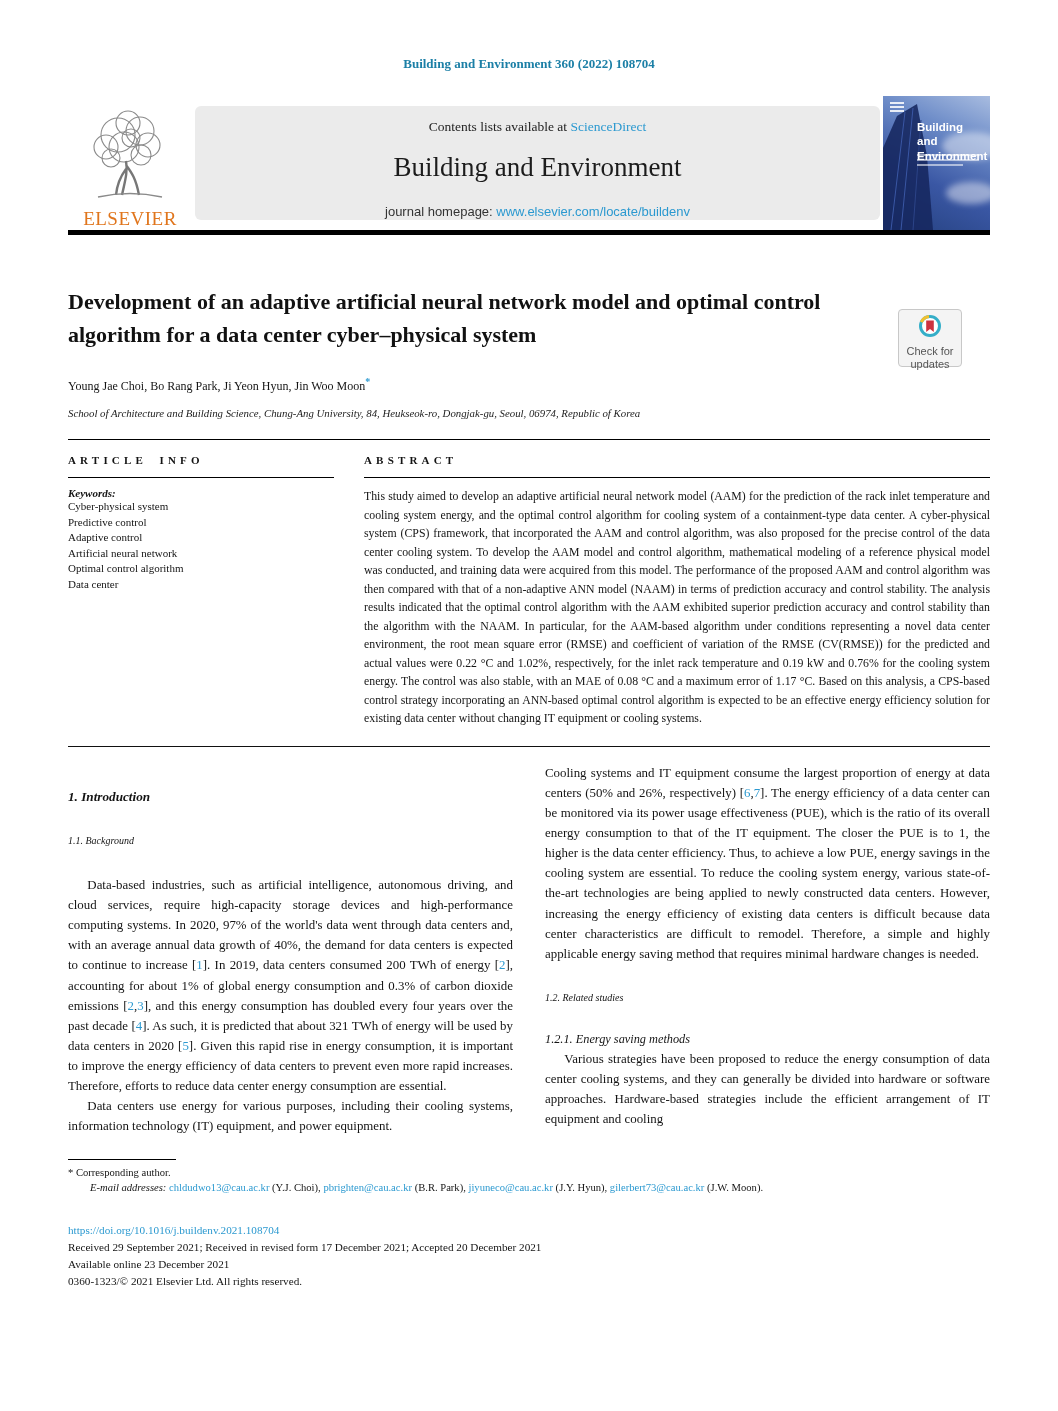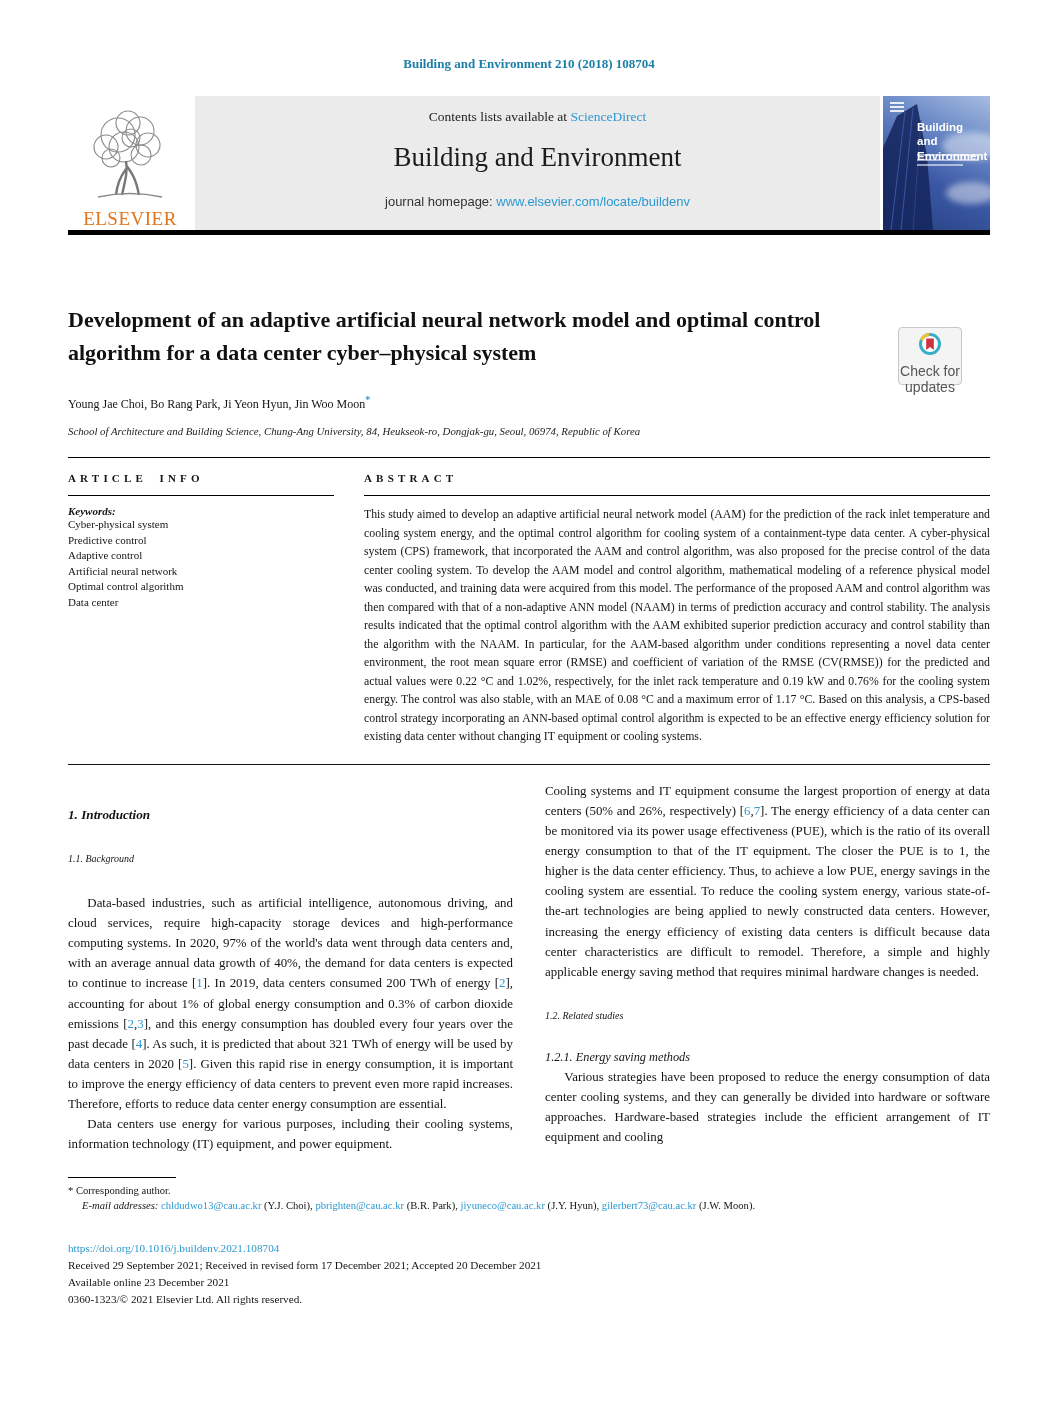--- a/index.html
+++ b/index.html
@@ -7,41 +7,41 @@
         font-family:"Liberation Serif","DejaVu Serif",serif;color:#141414;}
   .content{margin:0 68px;width:922px;}
 
   
   .citation{padding-top:56px;text-align:center;font-size:13px;font-weight:bold;color:#1b7fa6;}
 
   
   .jheader{display:flex;margin-top:24px;height:134px;align-items:stretch;}
   .logo-col{width:124px;display:flex;flex-direction:column;align-items:center;justify-content:flex-end;background:#fff;}
   .elsevier-word{font-size:19px;letter-spacing:.5px;color:#e0751c;font-weight:500;line-height:1;padding-bottom:2px;text-align:right;}
-  .band{flex:1;background:#ebebeb;text-align:center;padding-top:13px;margin:0 3px;}
+  .band{flex:1;background:#ebebeb;text-align:center;padding-top:13px;margin:10px 3px;border-radius:6px;}
   .contents-line{font-size:13.5px;color:#222;}
   .lnk{color:#2b99d0;text-decoration:none;cursor:pointer;}
   .jtitle{font-size:27px;margin-top:17px;color:#1c1c1c;}
   .homepage{font-family:"Liberation Sans",sans-serif;font-size:13px;color:#333;margin-top:21px;}
   .cover{position:relative;width:107px;background:linear-gradient(205deg,#a8bce0 0%,#6d8cc8 28%,#3a57a4 62%,#24407e 100%);overflow:hidden;}
   .cover-issn{position:absolute;top:6px;left:7px;width:14px;}
   .cover-issn div{height:2px;background:rgba(255,255,255,.85);margin-bottom:2px;}
   .cover-title{position:absolute;top:24px;left:34px;right:6px;color:#fff;
                font-family:"Liberation Sans",sans-serif;font-weight:bold;font-size:11.5px;line-height:1.25;text-align:left;}
   .cover-sub{position:absolute;top:58px;left:34px;width:62px;}
   .cover-sub div{height:2px;background:rgba(255,255,255,.55);margin-bottom:3px;}
   .cloud{position:absolute;background:rgba(255,255,255,.45);border-radius:50%;filter:blur(3px);}
   .thickrule{height:5px;background:#000;margin-top:0;}
 
   
   .titleblock{position:relative;}
   .badge{position:absolute;right:28px;top:24px;width:64px;height:58px;background:#f4f4f4;
          border:1px solid #c8c8c8;border-radius:4px;text-align:center;padding-top:4px;box-sizing:border-box;cursor:pointer;}
-  .badge-txt{font-family:"Liberation Sans",sans-serif;font-size:14px;color:#555;line-height:1.15;margin-top:1px;}
-  .atitle{margin-top:68px;width:830px;font-size:22px;line-height:1.5;font-weight:600;color:#111;}
+  .badge-txt{font-family:"Liberation Sans",sans-serif;font-size:11px;color:#555;line-height:1.15;margin-top:1px;}
+  .atitle{margin-top:50px;width:830px;font-size:22px;line-height:1.5;font-weight:600;color:#111;}
   .authors{margin-top:25px;font-size:12px;}
   .ast{color:#2b99d0;font-weight:bold;}
   .affil{margin-top:13px;font-size:10.8px;font-style:italic;color:#222;}
 
   .thinrule{border:0;border-top:1px solid #000;margin:20px 0 0;}
   .midrule{border:0;border-top:1.5px solid #111;margin:18px 0 0;}
 
   
   .infogrid{display:grid;grid-template-columns:266px 1fr;column-gap:30px;padding-top:14px;}
   .colhead{font-size:11px;font-weight:bold;letter-spacing:.38em;word-spacing:.5em;}
@@ -58,31 +58,31 @@
   .h-subsub{font-size:12.3px;font-style:italic;margin:24px 0 0;}
   .bcol p{margin:0;}
   .p-gap{margin-top:26px !important;}
   .indent{text-indent:1.5em;}
   .cite{color:#2b99d0;cursor:pointer;}
 
   
   .fnrule{border:0;border-top:1px solid #000;width:108px;margin:22px 0 5px;}
   .fn{font-size:10.6px;line-height:1.5;}
   .fn .lbl{font-style:italic;}
-  .fn-email{margin-left:14px;}
+  .fn-email{margin-left:22px;}
   .footer{margin-top:26px;font-size:11.2px;line-height:1.5;}
   .footer .doi{display:block;}
 </style>
 </head>
 <body>
 
 <div class="page">
   <div class="content">
 
-    <div class="citation">Building and Environment 210 (2018) 108704</div>
+    <div class="citation">Building and Environment 360 (2022) 108704</div>
 
     <div class="jheader">
       <div class="logo-col">
         <span>
           <svg width="92" height="100" viewBox="0 0 92 100">
             <g fill="none" stroke="#8a8a8a" stroke-width="1.1">
               <circle cx="34" cy="30" r="17"></circle>
                 <circle cx="56" cy="26" r="14"></circle>
               <circle cx="22" cy="42" r="12"></circle>
                 <circle cx="64" cy="40" r="12"></circle>

